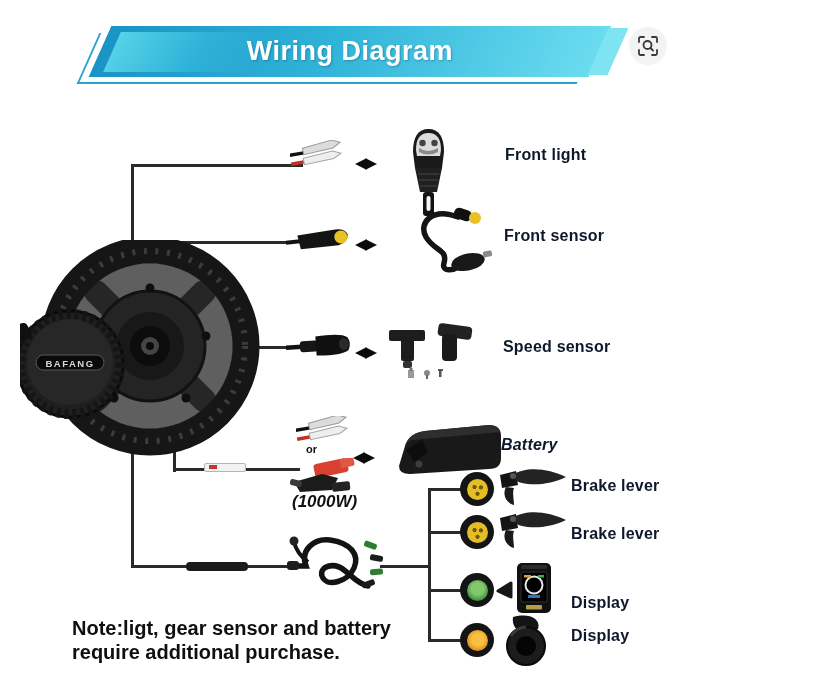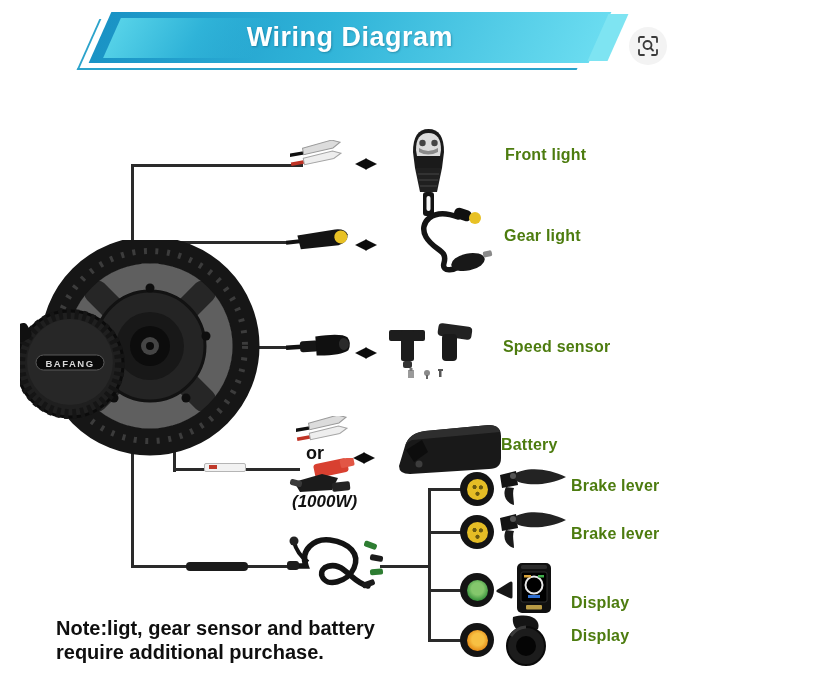--- a/index.html
+++ b/index.html
@@ -1,20 +1,20 @@
 <!DOCTYPE html>
 <html><head>
 <meta charset="utf-8">
 <style>
   * { margin:0; padding:0; box-sizing:border-box; }
   body { background:#fff; font-family:"Liberation Sans", sans-serif; }
   .stage { position:relative; width:815px; height:683px; background:#ffffff; overflow:hidden; }
 
   
-  .banner-wrap { position:absolute; left:86px; top:12px; width:528px; height:51px; }
+  .banner-wrap { position:absolute; left:86px; top:26px; width:528px; height:51px; }
   .banner-main { position:absolute; left:14px; top:0; width:500px; height:51px;
                  transform:skewX(-24deg);
                  background:linear-gradient(90deg,#1a93c5 0%,#2fb3d8 45%,#6adcf0 100%); }
   .banner-light { position:absolute; left:26px; top:6px; width:150px; height:40px;
                   transform:skewX(-24deg);
                   background:linear-gradient(100deg,#56d2e8 0%,#2fb3d8 55%,rgba(47,179,216,0) 100%); }
   .banner-echo { position:absolute; left:2px; top:7px; width:500px; height:51px;
                  transform:skewX(-24deg); border-left:2px solid #2ba3cb; border-bottom:2px solid #2ba3cb; }
   .banner-tip { position:absolute; right:-4px; top:2px; width:20px; height:47px;
                 transform:skewX(-24deg); background:#7ee4f2; }
@@ -26,24 +26,24 @@
   .zoom-btn { position:absolute; left:629px; top:27px; width:38px; height:38px; border-radius:50%;
               background:#f3f3f3; display:flex; align-items:center; justify-content:center; cursor:pointer; }
 
   
   .wire { position:absolute; background:#2a2a2a; }
   .sleeve { position:absolute; background:#1b1b1b; border-radius:4px; }
   .inline-conn { position:absolute; background:#f2f2f2; border:1px solid #b5b5b5; border-radius:2px; }
   .inline-conn .mark { position:absolute; left:4px; top:1px; width:8px; height:4px; background:#c0392b; }
 
   
-  .label { position:absolute; font-weight:bold; font-size:16px; color:#4d7c0f; white-space:nowrap; letter-spacing:.2px; }
+  .label { position:absolute; font-weight:bold; font-size:16px; color:#0f172a; white-space:nowrap; letter-spacing:.2px; }
   .small-note { position:absolute; font-weight:bold; color:#111; white-space:nowrap; }
   .arrow { position:absolute; font-size:15px; color:#0b0b0b; letter-spacing:-1px; }
-  .note { position:absolute; left:56px; top:616px; font-size:20px; font-weight:bold; color:#0f0f0f; line-height:24px; }
+  .note { position:absolute; left:72px; top:616px; font-size:20px; font-weight:bold; color:#0f0f0f; line-height:24px; }
 
   
   .round-conn { position:absolute; width:34px; height:34px; border-radius:50%; background:#141414;
                 display:flex; align-items:center; justify-content:center; }
   .round-conn .core { width:21px; height:21px; border-radius:50%; }
   .core-yellow { background:
       radial-gradient(circle at 36% 38%, #6b5a10 0 1.8px, transparent 2.4px),
       radial-gradient(circle at 66% 40%, #6b5a10 0 1.8px, transparent 2.4px),
       radial-gradient(circle at 50% 70%, #6b5a10 0 1.8px, transparent 2.4px),
       #e5bd25; }
@@ -138,21 +138,21 @@
     </g>
   </svg>
   <span class="arrow" style="left:355px; top:235px;">◀▶</span>
   <svg class="abs" style="left:398px; top:205px;" width="100" height="75" viewBox="0 0 100 75">
     <path d="M60,12 C34,2 20,18 28,32 C36,46 50,44 46,58 C43,68 58,66 64,58" fill="none" stroke="#141414" stroke-width="5.5" stroke-linecap="round"></path>
     <rect x="56" y="4" width="18" height="11" rx="5" transform="rotate(18 65 9)" fill="#101010"></rect>
     <circle cx="77" cy="13" r="6" fill="#e8c125"></circle>
     <ellipse cx="70" cy="57" rx="17" ry="8.5" transform="rotate(-12 70 57)" fill="#181818"></ellipse>
     <rect x="85" y="46" width="9" height="6" rx="2" transform="rotate(-12 89 49)" fill="#8a8a8a"></rect>
   </svg>
-  <span class="label" style="left:504px; top:227px;">Gear light</span>
+  <span class="label" style="left:504px; top:227px;">Front sensor</span>
 
   <svg class="abs" style="left:286px; top:332px;" width="72" height="28" viewBox="0 0 72 28">
     <g transform="rotate(-4 36 14)">
       <rect x="0" y="11" width="16" height="4.5" fill="#111"></rect>
       <rect x="14" y="8" width="18" height="11" rx="3" fill="#161616"></rect>
       <path d="M30,4 Q56,2 62,7 Q66,13 62,20 Q54,25 30,23 Z" fill="#101010"></path>
       <ellipse cx="58" cy="13.5" rx="5" ry="6" fill="#2a2a2a"></ellipse>
     </g>
   </svg>
   <span class="arrow" style="left:355px; top:343px;">◀▶</span>
@@ -172,37 +172,37 @@
   <span class="label" style="left:503px; top:338px;">Speed sensor</span>
 
   <svg class="abs" style="left:296px; top:416px;" width="64" height="28" viewBox="0 0 64 28">
     <g transform="rotate(-10 32 14)">
       <rect x="0" y="7" width="16" height="3.5" fill="#101010"></rect>
       <rect x="0" y="16" width="14" height="3.5" fill="#c03325"></rect>
       <polygon points="14,4 44,1 52,4.5 44,9 14,10.5" fill="#dcdcdc" stroke="#9a9a9a" stroke-width="1"></polygon>
       <polygon points="13,14 43,12 51,15.5 43,19.5 13,20.5" fill="#eeeeee" stroke="#a5a5a5" stroke-width="1"></polygon>
     </g>
   </svg>
-  <span class="small-note" style="left:306px; top:443px; font-size:18px;">or</span>
+  <span class="small-note" style="left:306px; top:443px; font-size:11px;">or</span>
   <span class="arrow" style="left:353px; top:448px;">◀▶</span>
   <svg class="abs" style="left:288px; top:458px;" width="74" height="40" viewBox="0 0 74 40">
     <rect x="26" y="3" width="34" height="14" rx="3" transform="rotate(-12 43 10)" fill="#d84030"></rect>
     <rect x="52" y="0" width="14" height="9" rx="2" transform="rotate(-12 59 4)" fill="#e25645"></rect>
     <polygon points="6,24 34,16 50,20 44,32 12,34" fill="#1b1b1b"></polygon>
     <rect x="2" y="22" width="12" height="6" rx="2" transform="rotate(14 8 25)" fill="#3a3a3a"></rect>
     <rect x="44" y="24" width="18" height="9" rx="2" transform="rotate(-6 53 28)" fill="#232323"></rect>
   </svg>
   <span class="small-note" style="left:292px; top:492px; font-size:17px;font-style:italic;">(1000W)</span>
   <svg class="abs" style="left:392px; top:420px;" width="113" height="64" viewBox="0 0 113 64">
     <path d="M7,46 L13,26 Q17,13 33,11 L97,5 Q109,5 109,16 L109,38 Q109,49 97,49 L18,54 Q7,54 7,46 Z" fill="#191919"></path>
     <path d="M13,26 Q17,13 33,11 L97,5 Q106,5 108,12 L20,20 Q15,22 13,26 Z" fill="#2e2e2e"></path>
     <path d="M14,30 L30,20 L36,32 L22,42 Z" fill="#0d0d0d"></path>
     <circle cx="27" cy="44" r="3.5" fill="#3d3d3d"></circle>
   </svg>
-  <span class="label" style="left:501px; top:436px;">Battery</span>
+  <span class="label" style="left:501px; top:436px;font-style:italic;">Battery</span>
 
   <svg class="abs" style="left:286px; top:526px;" width="100" height="80" viewBox="0 0 100 80">
     <path d="M8,16 C10,24 14,30 22,36" fill="none" stroke="#131313" stroke-width="4"></path>
     <circle cx="8" cy="15" r="4.5" fill="#222"></circle>
     <path d="M6,40 L20,40 C14,24 28,12 44,14 C64,17 74,28 68,42 C62,56 40,62 36,50 C33,40 48,36 58,44 C66,50 72,58 82,60" fill="none" stroke="#131313" stroke-width="5.5" stroke-linecap="round"></path>
     <rect x="1" y="35" width="12" height="9" rx="3" fill="#1d1d1d"></rect>
     <rect x="78" y="16" width="13" height="6" rx="2" transform="rotate(20 84 19)" fill="#2e7d32"></rect>
     <rect x="84" y="29" width="13" height="6" rx="2" transform="rotate(10 90 32)" fill="#1b1b1b"></rect>
     <rect x="84" y="43" width="13" height="6" rx="2" transform="rotate(-5 90 46)" fill="#2e7d32"></rect>
     <rect x="76" y="55" width="13" height="6" rx="2" transform="rotate(-20 82 58)" fill="#1b1b1b"></rect>

